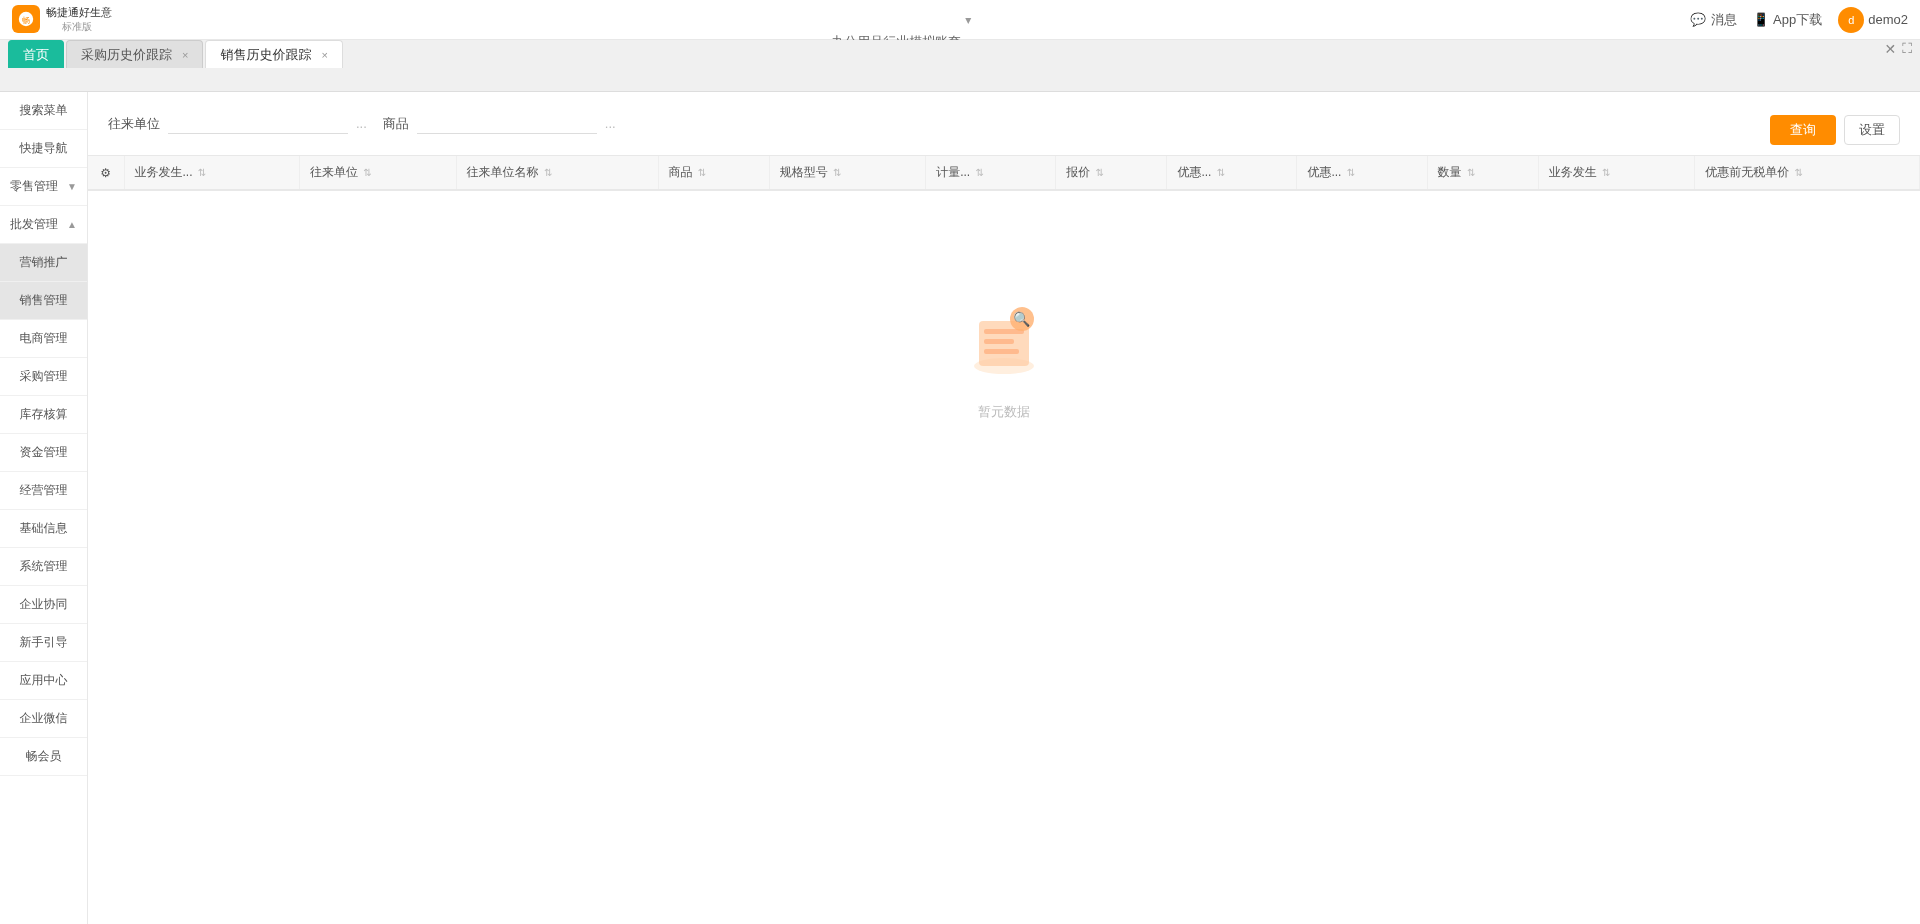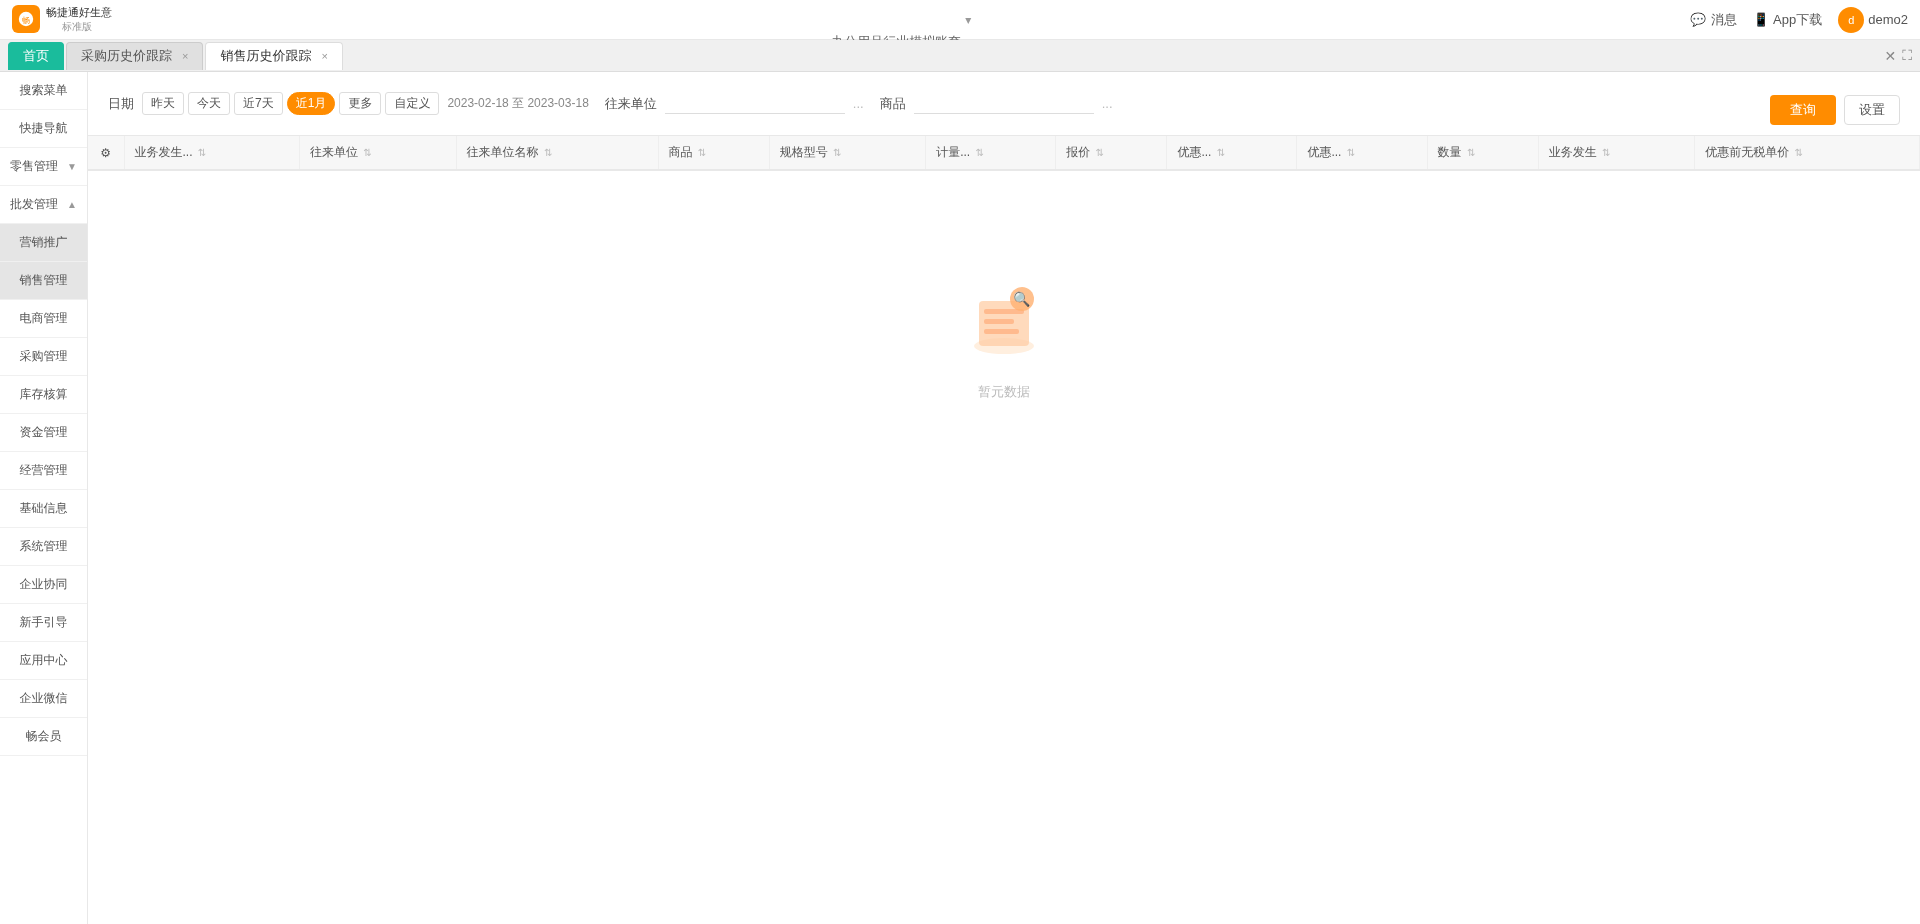--- a/index.html
+++ b/index.html
@@ -14,21 +14,21 @@
     .logo-text { font-size: 11px; color: #333; line-height: 1.3; }
     .logo-sub { font-size: 10px; color: #999; margin-left: 16px; }
     .topbar-center { display: flex; align-items: center; gap: 4px; font-size: 13px; color: #333; }
     .topbar-center span { color: #666; margin-top: 45px; }
     .dropdown-btn { background: none; border: none; cursor: pointer; color: #999; font-size: 12px; }
     .topbar-right { display: flex; align-items: center; gap: 16px; color: #555; font-size: 13px; }
     .topbar-right-item { display: flex; align-items: center; gap: 4px; cursor: pointer; }
     .avatar { width: 26px; height: 26px; border-radius: 50%; background: #ff8c00; display: flex; align-items: center; justify-content: center; color: #fff; font-size: 11px; }
 
     
-    .tabbar { height: 32px; background: #f0f0f0; display: flex; align-items: center; padding: 0 8px; gap: 2px; border-bottom: 1px solid #ddd; }
+    .tabbar { height: 52px; background: #f0f0f0; display: flex; align-items: flex-start; padding: 0 8px; gap: 2px; border-bottom: 1px solid #ddd; }
     .tab { height: 28px; padding: 0 14px; border-radius: 4px 4px 0 0; display: flex; align-items: center; gap: 6px; font-size: 13px; cursor: pointer; background: #e0e0e0; color: #555; border: 1px solid #ccc; border-bottom: none; }
     .tab.active { background: #fff; color: #333; border-color: #ddd; }
     .tab.home { background: #1abc9c; color: #fff; border-color: #1abc9c; }
     .tab-close { color: #999; font-size: 11px; cursor: pointer; margin-left: 4px; }
     .tabbar-actions { margin-left: auto; display: flex; gap: 6px; }
     .tabbar-btn { background: none; border: none; cursor: pointer; font-size: 14px; color: #888; }
 
     
     .main-layout { display: flex; flex: 1; overflow: hidden; }
 
@@ -198,32 +198,20 @@
     <div class="sidebar-item">
       <span>畅会员</span>
     </div>
   </div>
 
   <div class="content">
 
 
     <div class="filter-bar">
       <div class="filter-item">
-        <span class="filter-label">日期</span>
-        <div class="date-btns">
-          <button class="date-btn">昨天</button>
-          <button class="date-btn">今天</button>
-          <button class="date-btn">近7天</button>
-          <button class="date-btn active">近1月</button>
-          <button class="date-btn">更多</button>
-          <button class="date-btn">自定义</button>
-        </div>
-        <span class="date-range">2023-02-18 至 2023-03-18</span>
-      </div>
-      <div class="filter-item">
         <span class="filter-label">往来单位</span>
         <input class="filter-input" type="text" style="">
         <span class="filter-dots">...</span>
       </div>
       <div class="filter-item">
         <span class="filter-label">商品</span>
         <input class="filter-input" type="text" style="">
         <span class="filter-dots">...</span>
       </div>
       <div class="filter-right">

